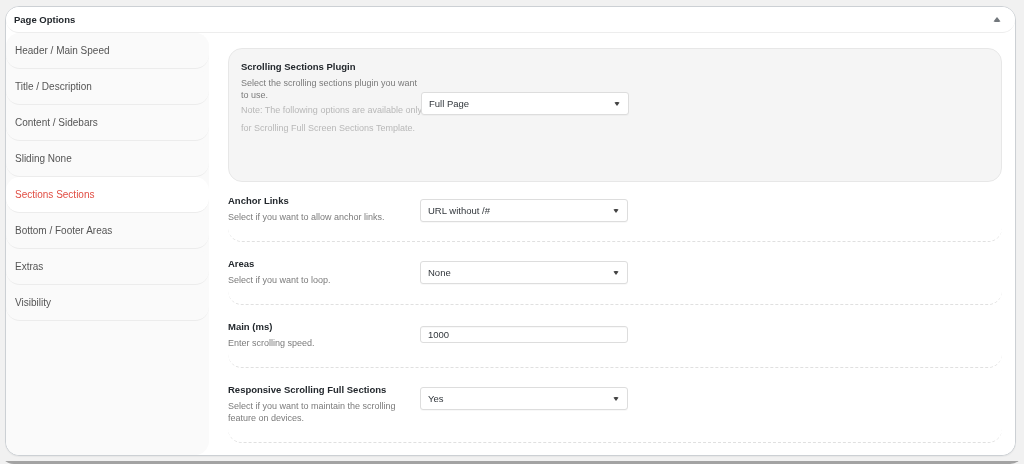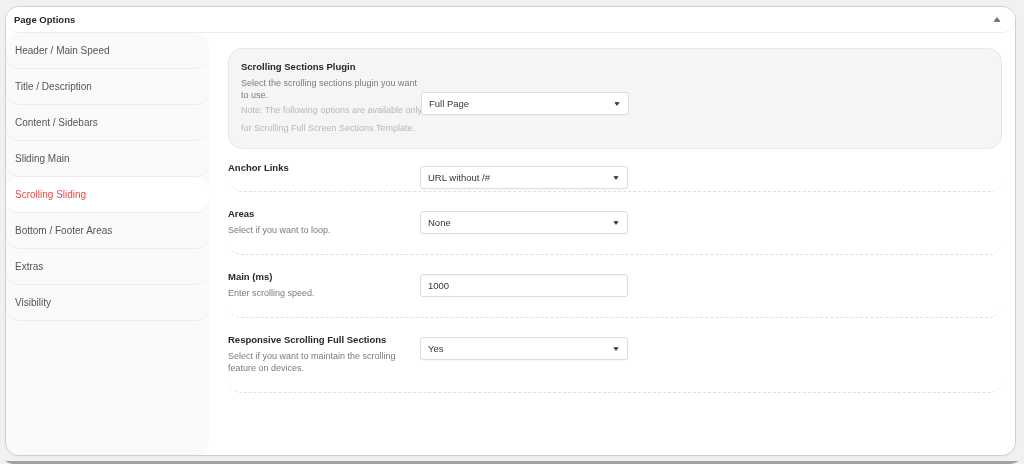--- a/index.html
+++ b/index.html
@@ -53,21 +53,21 @@
   .content {
     flex:1;
     padding:15px 13px 0 19px;
     position:relative;
     background:#fff;
   }
 
   .section-box {
     background:#f5f5f5;
     border:1px solid #e7e7e7;
-    height:101px;
+    height:134px;
     padding:12px;
     position:relative;
     margin-bottom:13px;
   }
 
   .flabel { font-size:9.5px; font-weight:bold; color:#23282d; }
   .fdesc  { margin-top:5px; width:178px; font-size:9px; line-height:12px; color:#7b7b7b; }
   .fnote  { width:182px; font-size:9px; line-height:18px; color:#b8b8b8; }
 
   .row { position:relative; border-bottom:1px dashed #e0e0e0; padding:16px 0 18px; }
@@ -91,21 +91,21 @@
   }
   .select .arr {
     position:absolute; right:8px; top:9px;
     width:0; height:0;
     border-left:3.5px solid transparent;
     border-right:3.5px solid transparent;
     border-top:4.5px solid #444;
   }
 
   .text-input {
-    width:208px; height:23px;
+    width:208px; height:17px;
     background:#fff;
     border:1px solid #ddd;
     border-radius:3px;
     padding:0 7px;
     font-size:9.5px; color:#32373c;
     font-family:inherit;
     box-shadow:0 1px 1px rgba(0,0,0,.03) inset;
   }
 
   .bottom-strip {
@@ -125,22 +125,22 @@
       <span class="arrow-up"></span>
     </button>
   </div>
 
   <div class="pb-body">
 
     <nav class="tabs">
       <div class="tab">Header / Main Speed</div>
       <div class="tab">Title / Description</div>
       <div class="tab">Content / Sidebars</div>
-      <div class="tab">Sliding Main</div>
-      <div class="tab active">Scrolling Sliding</div>
+      <div class="tab">Sliding None</div>
+      <div class="tab active">Sections Sections</div>
       <div class="tab">Bottom / Footer Areas</div>
       <div class="tab">Extras</div>
       <div class="tab">Visibility</div>
     </nav>
 
     <div class="content">
 
       <div class="section-box">
         <div class="flabel">Scrolling Sections Plugin</div>
         <div class="fdesc">Select the scrolling sections plugin you want to use.</div>
@@ -148,20 +148,21 @@
         <div class="field">
           <div class="select">
             <span>Full Page</span>
             <span class="arr"></span>
           </div>
         </div>
       </div>
 
       <div class="row first">
         <div class="flabel">Anchor Links</div>
+        <div class="fdesc">Select if you want to allow anchor links.</div>
         <div class="field">
           <div class="select">
             <span>URL without /#</span>
             <span class="arr"></span>
           </div>
         </div>
       </div>
 
       <div class="row">
         <div class="flabel">Areas</div>

